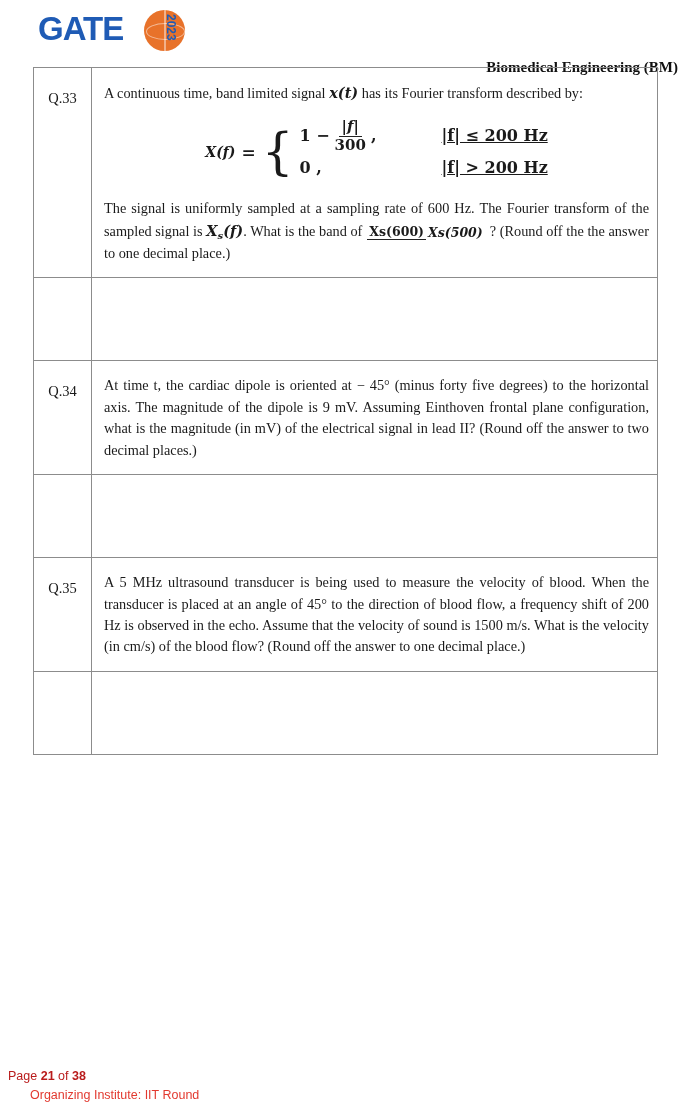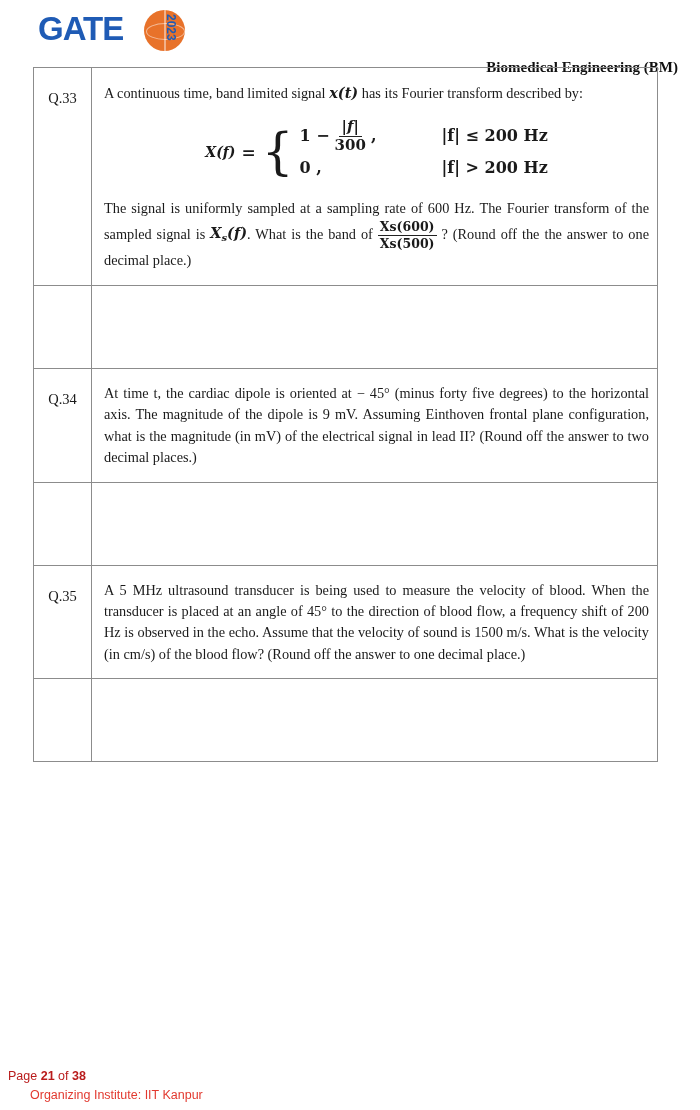--- a/index.html
+++ b/index.html
@@ -176,21 +176,21 @@
     text-align: left;
   }
   .case-line {
     display: flex;
     align-items: center;
     height: 32px;
     font-weight: bold;
     font-size: 16px;
   }
   .case-expr { min-width: 112px; display: flex; align-items: center; }
-  .case-cond { margin-left: 30px; white-space: nowrap; }
+  .case-cond { margin-left: 30px; white-space: nowrap; text-decoration: underline; }
   .frac {
     display: inline-flex;
     flex-direction: column;
     align-items: center;
     vertical-align: middle;
     margin: 0 2px;
     line-height: 1.05;
   }
   .frac .num {
     font-size: 15px;
@@ -198,35 +198,36 @@
     border-bottom: 1.6px solid #222;
   }
   .frac .den {
     font-size: 15px;
     padding: 1px 3px 0 3px;
   }
   .ital { font-style: italic; }
 
   .inline-frac {
     display: inline-flex;
-    flex-direction: column;
+    flex-direction: row;
     align-items: center;
     vertical-align: middle;
     margin: 0 5px;
     line-height: 1.1;
     font-family: "DejaVu Serif", serif;
     font-weight: bold;
     font-size: 12.5px;
   }
   .inline-frac .num {
     padding: 0 2px 1px 2px;
     border-bottom: 1.5px solid #222;
   }
   .inline-frac .den {
     padding: 1px 2px 0 2px;
+    font-style: italic;
   }
 
   
   .page-number {
     position: absolute;
     left: 8px;
     top: 1069px;
     width: 700px;
     font-family: "Liberation Sans", sans-serif;
     font-size: 12.5px;
@@ -321,13 +322,13 @@
     </tr>
   </tbody>
 </table>
 
 <div class="page-number">
   <span>Page</span>
   <b>21</b>
   <span>of</span>
   <b>38</b>
 </div>
-<div class="org-institute">Organizing Institute: IIT Kanpur</div>
+<div class="org-institute">Organizing Institute: IIT Round</div>
 
 </body></html>

